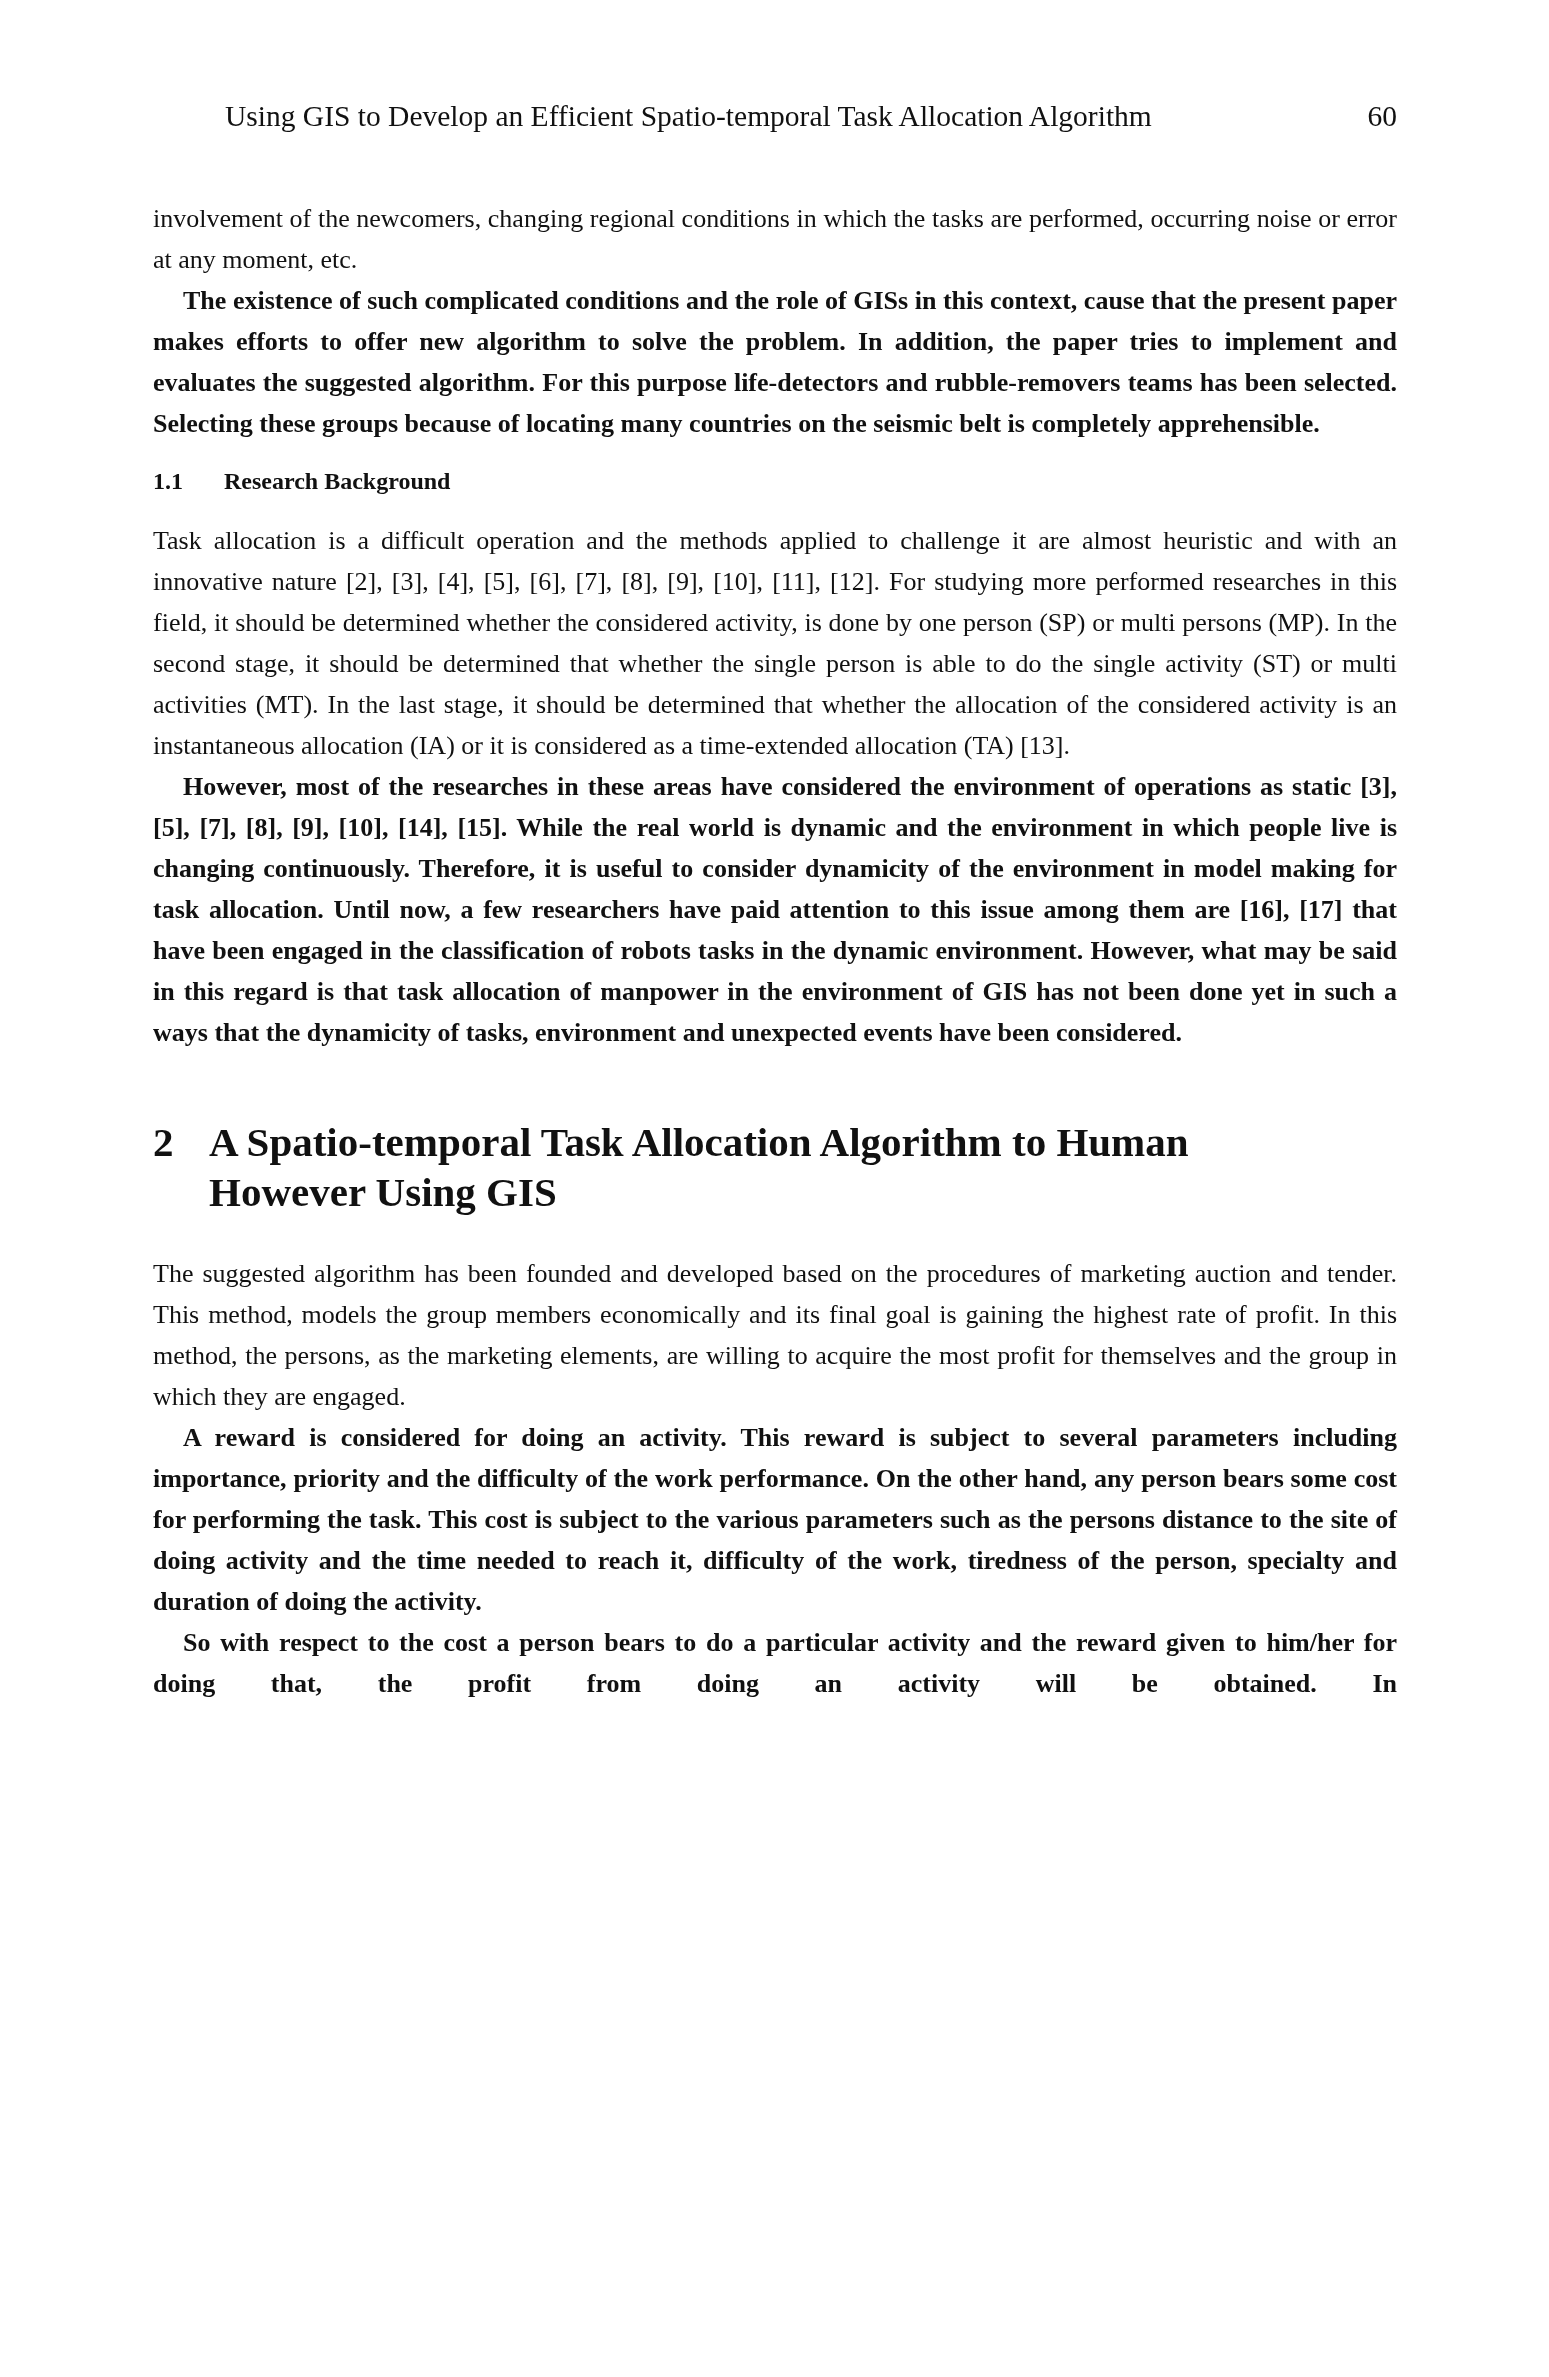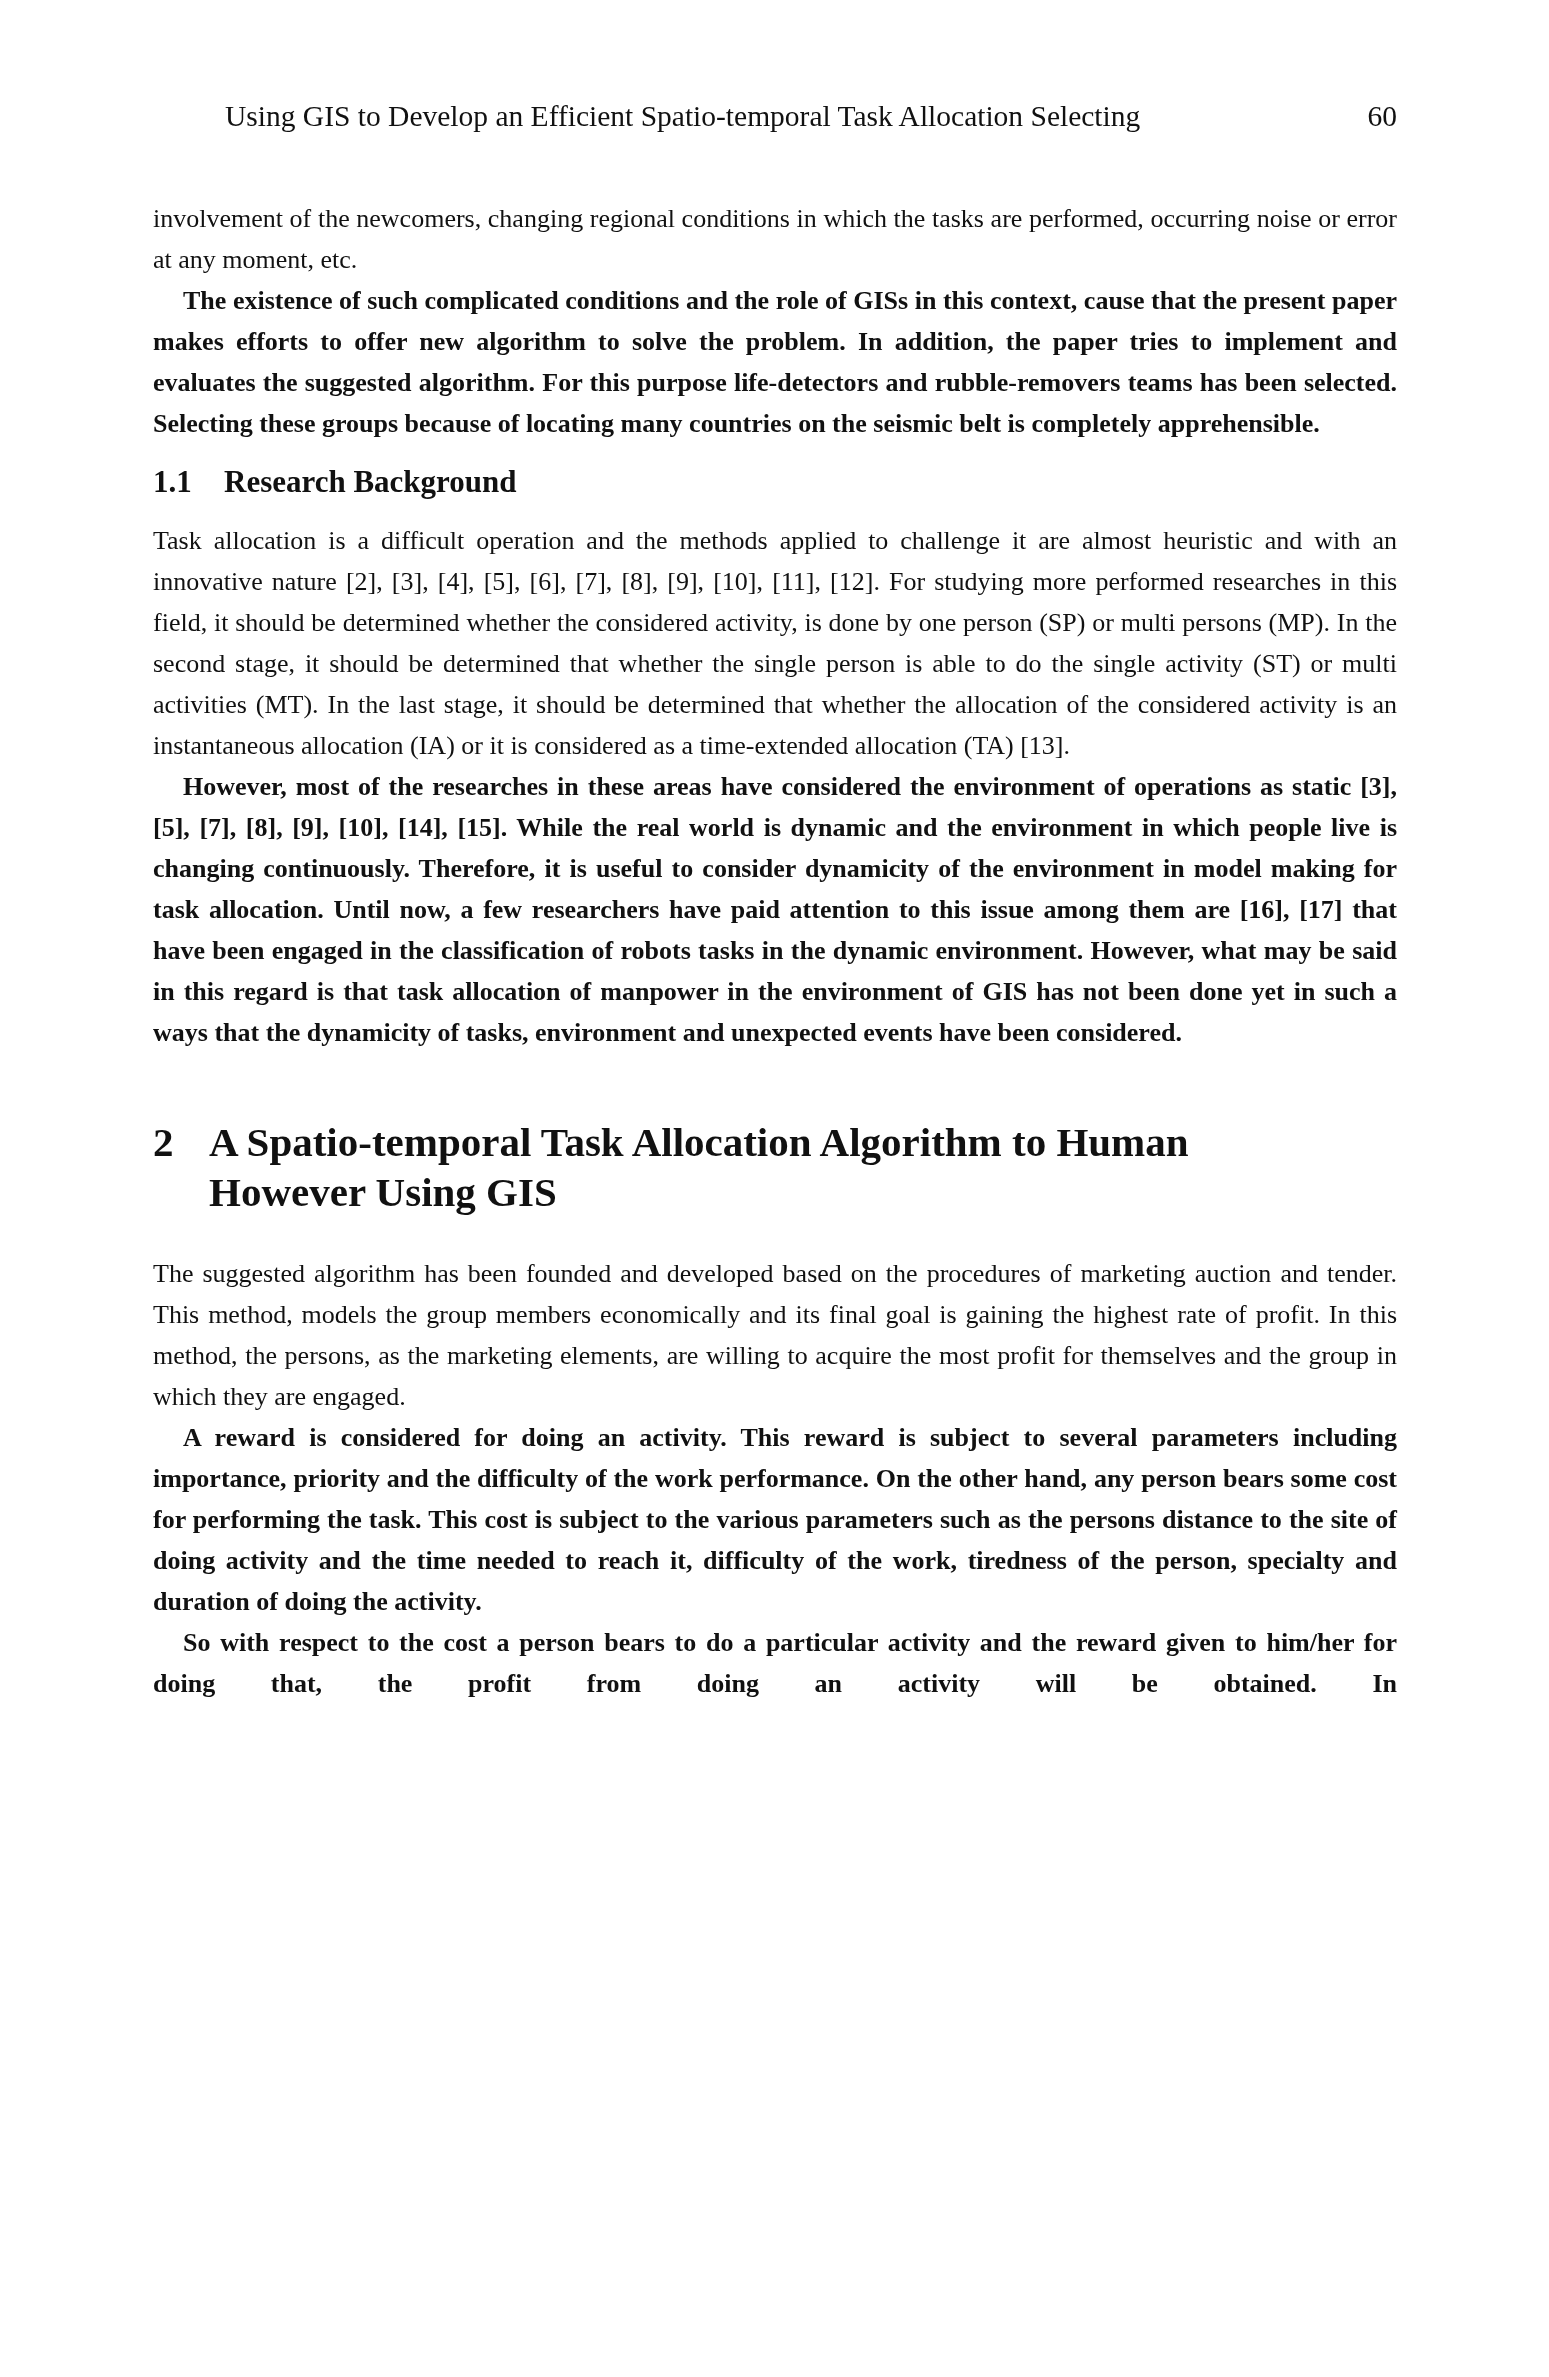--- a/index.html
+++ b/index.html
@@ -53,21 +53,21 @@
       line-height: 41px;
       text-align: justify;
       hyphens: none;
     }
     p.indent {
       text-indent: 30px;
       font-weight: bold;
     }
     h3.subsection {
       margin: 0;
-      font-size: 31px;
+      font-size: 24px;
       line-height: 41px;
       font-weight: bold;
     }
     h3.subsection .num {
       display: inline-block;
       width: 71px;
     }
     h2.section {
       margin: 0;
       font-size: 41px;
@@ -82,21 +82,21 @@
       flex: 1 1 auto;
       max-width: 1059px;
     }
   </style>
 </head>
 <body>
 
 <div class="page">
 
   <div class="running-header">
-    <span class="running-title">Using GIS to Develop an Efficient Spatio-temporal Task Allocation Selecting</span>
+    <span class="running-title">Using GIS to Develop an Efficient Spatio-temporal Task Allocation Algorithm</span>
     <span class="page-number">60</span>
   </div>
 
   <div class="body">
 
     <p>involvement of the newcomers, changing regional conditions in which the tasks are performed, occurring noise or error at any moment, etc.</p>
     <p class="indent">The existence of such complicated conditions and the role of GISs in this context, cause that the present paper makes efforts to offer new algorithm to solve the problem. In addition, the paper tries to implement and evaluates the suggested algorithm. For this purpose life-detectors and rubble-removers teams has been selected. Selecting these groups because of locating many countries on the seismic belt is completely apprehensible.</p>
 
     <h3 class="subsection" style="margin-top:17.4px;">
       <span class="num">1.1</span><span>Research Background</span>

